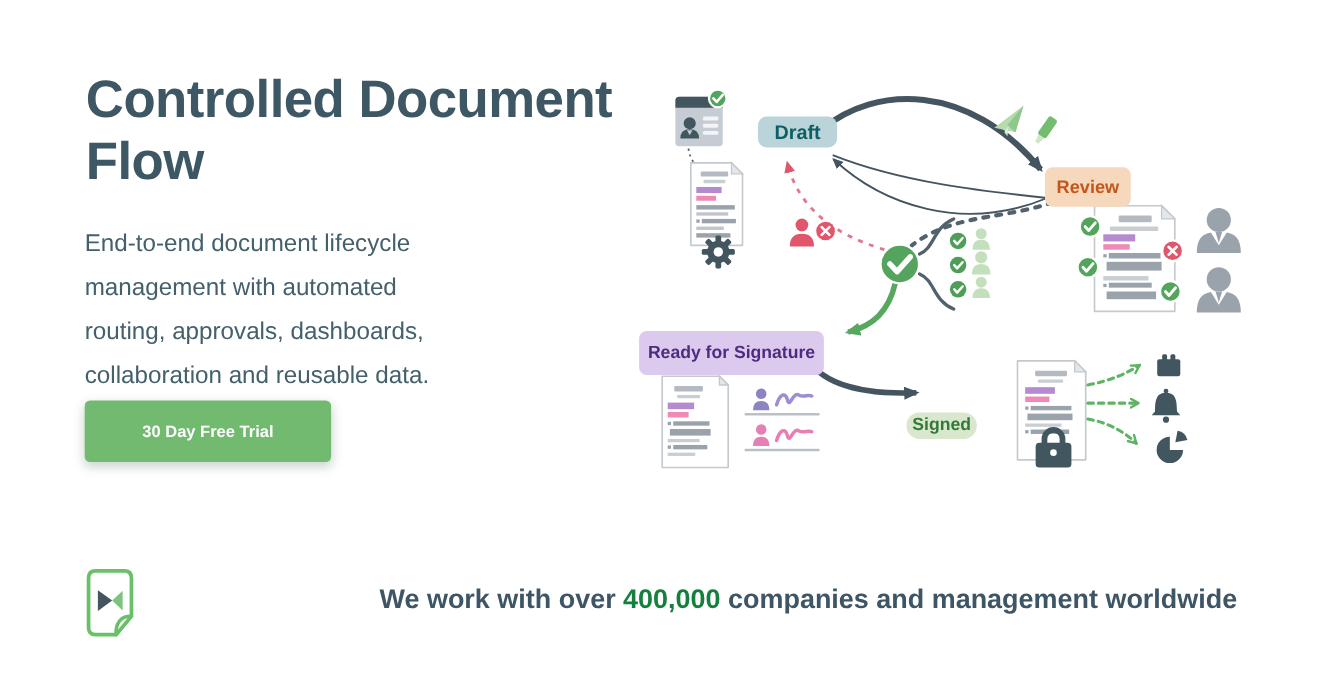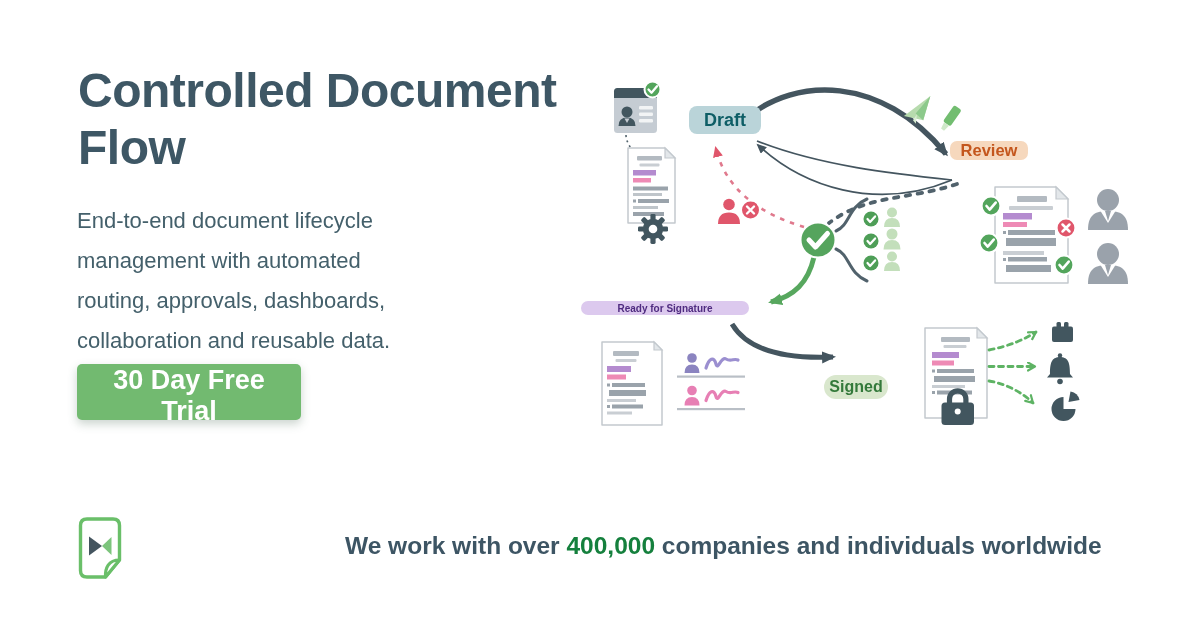--- a/index.html
+++ b/index.html
@@ -3,27 +3,27 @@
 <meta charset="utf-8">
 <style>
   html,body{margin:0;padding:0;background:#ffffff;}
   .canvas{position:relative;width:1201px;height:628px;background:#ffffff;overflow:hidden;
           font-family:"Liberation Sans",sans-serif;}
   .hero-title{position:absolute;left:78px;top:62px;width:545px;margin:0;
               font-size:48px;font-weight:bold;line-height:57px;letter-spacing:-.5px;color:#3e5765;}
   .hero-desc{position:absolute;left:77px;top:201px;width:352px;margin:0;
              font-size:22px;line-height:40px;color:#44606b;}
   .cta-btn{position:absolute;left:77px;top:364px;width:224px;height:56px;border:none;cursor:pointer;
-           background:#72ba70;border-radius:5px;color:#ffffff;font-weight:bold;font-size:27px;
+           background:#72ba70;border-radius:5px;color:#ffffff;font-weight:bold;font-size:15px;
            font-family:"Liberation Sans",sans-serif;box-shadow:0 4px 10px rgba(70,100,80,.28);}
   .badge{position:absolute;font-weight:bold;border-radius:8px;white-space:nowrap;
          display:flex;align-items:center;justify-content:center;}
   .badge-draft {left:689px;top:106px;width:72px;height:28px;background:#bad4d9;color:#0e5e66;font-size:18px;}
-  .badge-review{left:950px;top:141px;width:78px;height:19px;background:#f6d8bd;color:#c4561c;font-size:16.5px;border-radius:7px;}
-  .badge-rfs   {left:581px;top:301px;width:168px;height:14px;background:#dcc9ee;color:#4f2b80;font-size:10px;border-radius:7px;}
+  .badge-review{left:950px;top:152px;width:78px;height:36px;background:#f6d8bd;color:#c4561c;font-size:16.5px;border-radius:7px;}
+  .badge-rfs   {left:581px;top:301px;width:168px;height:40px;background:#dcc9ee;color:#4f2b80;font-size:16px;border-radius:7px;}
   .badge-signed{left:824px;top:332px;width:64px;height:24px;background:#d9e7cd;color:#33793a;font-size:16px;border-radius:12px;margin-top:43px;}
   .illustration{position:absolute;left:580px;top:60px;width:621px;height:380px;}
   .logo-mark{position:absolute;left:75px;top:516px;width:50px;height:67px;}
   .brand-name{position:absolute;left:140px;top:528px;font-size:33px;font-weight:bold;color:#3f5562;}
   .tagline{position:absolute;left:345px;top:532px;font-size:24.5px;font-weight:bold;color:#3d5564;white-space:nowrap;}
   .tagline .hl{color:#15803d;}
 </style>
 </head>
 <body>
 
@@ -280,15 +280,15 @@
   <div class="badge badge-review">Review</div>
   <div class="badge badge-rfs">Ready for Signature</div>
   <div class="badge badge-signed">Signed</div>
 
   <svg class="logo-mark" viewBox="0 0 50 66" xmlns="http://www.w3.org/2000/svg">
     <path d="M12,2.5 H38 C42.5,2.5 44.5,4.8 44.5,9 V43.5 L30.5,60.5 H12 C7.5,60.5 5.5,58.2 5.5,54 V9 C5.5,4.8 7.5,2.5 12,2.5 Z" fill="#ffffff" stroke="#6abf69" stroke-width="3.4" stroke-linejoin="round"></path>
     <path d="M44.5,43.5 L30.5,60.5 C30,51.5 33.5,43.5 44.5,43.5 Z" fill="#ffffff" stroke="#6abf69" stroke-width="3.2" stroke-linejoin="round"></path>
     <path d="M14,20 L27,29.5 L14,39 Z" fill="#44555f"></path>
     <path d="M36.5,20.5 L27,29.5 L36.5,38.5 Z" fill="#7cc47c"></path>
   </svg>
-  <div class="tagline"><span>We work with over </span><span class="hl">400,000</span><span> companies and individuals worldwide</span></div>
+  <div class="tagline"><span>We work with over </span><span class="hl">400,000</span><span> companies and management worldwide</span></div>
 
 </div>
 
 </body></html>

